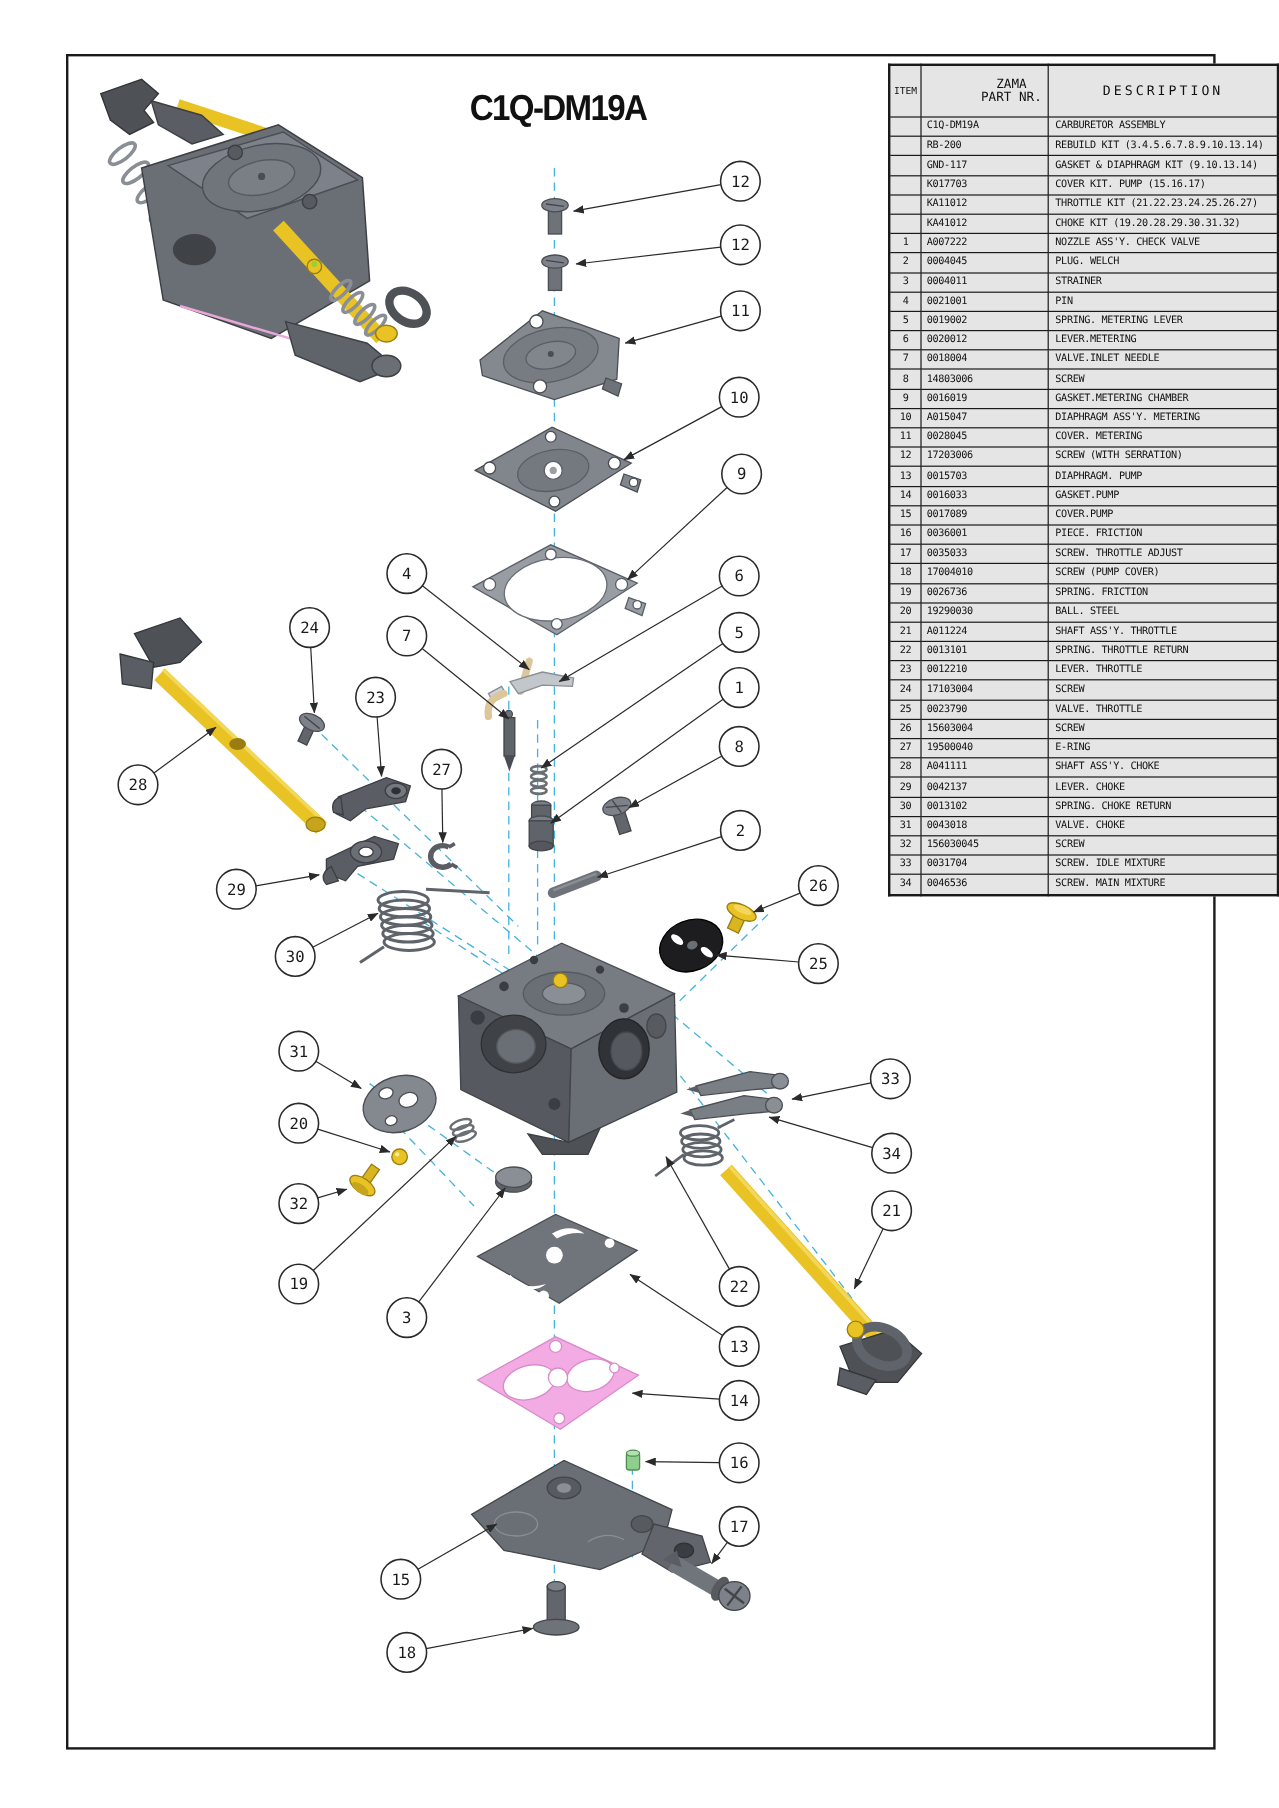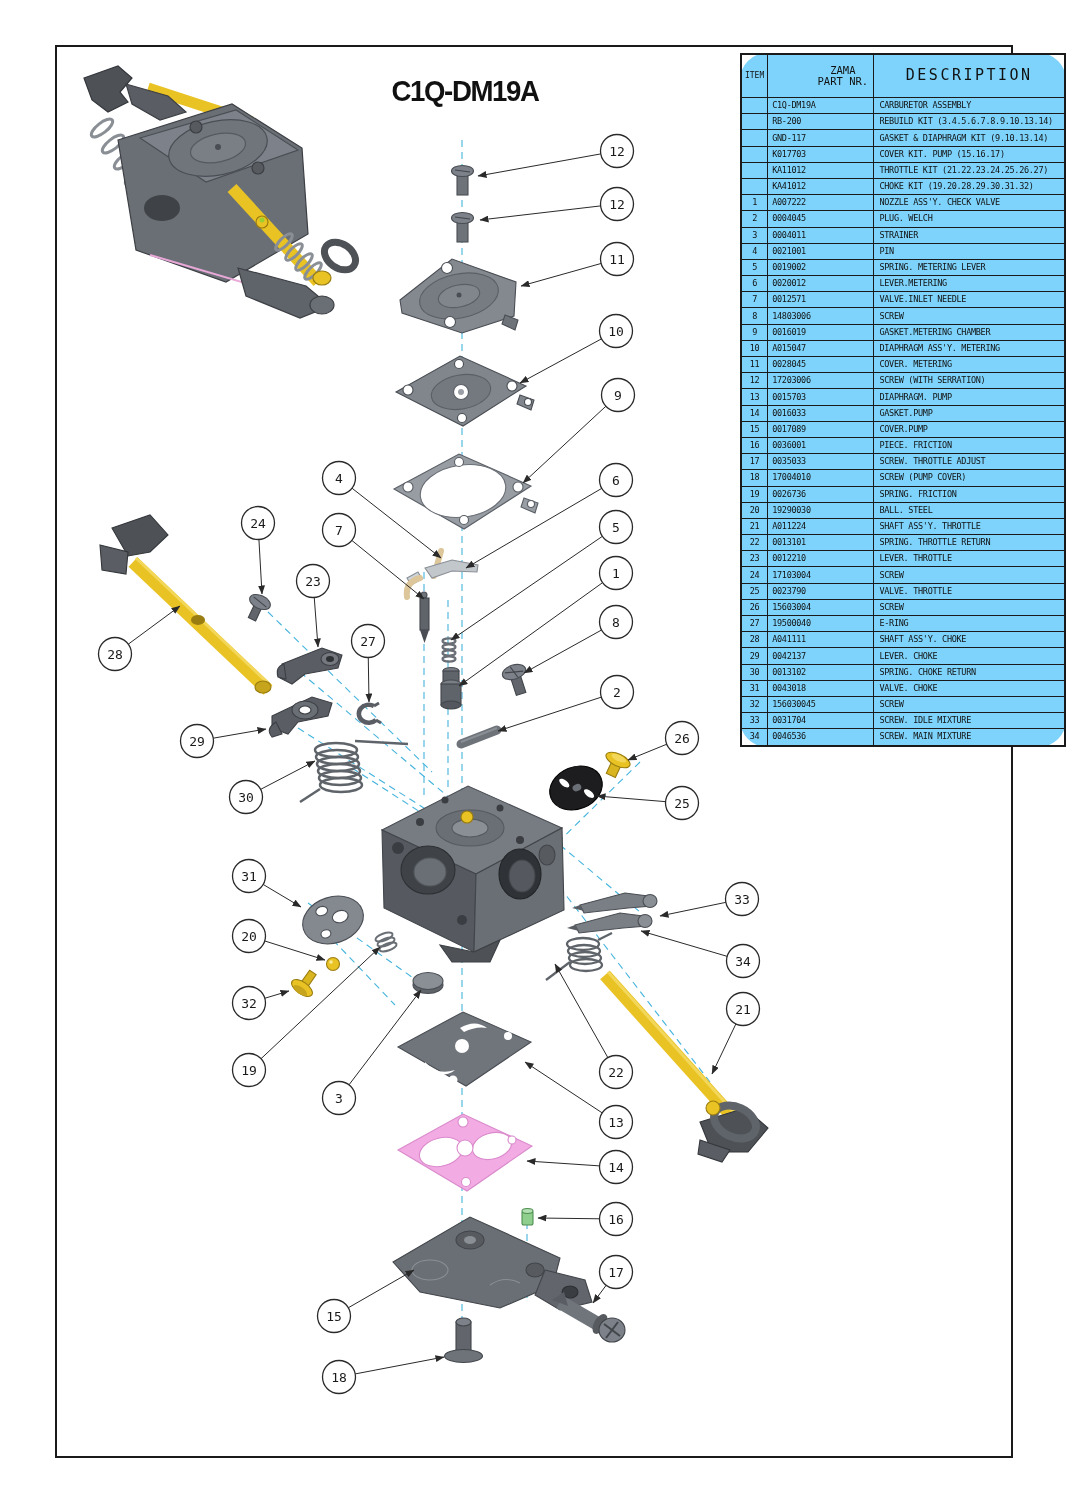--- a/index.html
+++ b/index.html
@@ -3,32 +3,32 @@
 <meta charset="utf-8">
 <style>
   html,body{margin:0;padding:0;background:#ffffff;}
   body{width:1066px;height:1507px;position:relative;font-family:"DejaVu Sans Mono",monospace;overflow:hidden;}
   .frame{position:absolute;left:55px;top:45px;width:958px;height:1413px;border:2px solid #1a1a1a;box-sizing:border-box;}
   .title{position:absolute;left:358px;top:74px;width:214px;text-align:center;
          font-family:"Liberation Sans",sans-serif;font-weight:bold;font-size:30px;
          letter-spacing:-1.5px;color:#111;transform:scaleX(0.92);}
   svg.diagram{position:absolute;left:0;top:0;}
   .parts-table{position:absolute;left:740px;top:53px;}
-  table{border-collapse:collapse;table-layout:fixed;background:#7dd3fc;border-radius:27px;}
+  table{border-collapse:collapse;table-layout:fixed;background:#e5e5e5;}
   table,th,td{border:1px solid #1a1a1a;}
   table{border-width:2px;}
   th,td{padding:0;margin:0;line-height:1.05;color:#111;font-family:"DejaVu Sans Mono",monospace;}
   th{font-weight:normal;}
   .col-item{width:26px;}
   .col-part{width:66px;}
   .col-desc{width:186px;}
   thead th{height:42px;vertical-align:middle;text-align:center;}
   th.h-item{font-size:8px;}
   th.h-part{font-size:10.5px;white-space:pre-line;padding-left:44px;}
-  th.h-desc{font-size:15px;letter-spacing:2.5px;}
+  th.h-desc{font-size:11px;letter-spacing:2.5px;}
   tbody td{height:15.2px;font-size:8.5px;letter-spacing:-0.3px;white-space:nowrap;overflow:hidden;}
   td.c-item{text-align:center;}
   td.c-part{padding-left:4px;}
   td.c-desc{padding-left:5px;}
 </style>
 </head>
 <body>
 
 <div class="frame"></div>
 <div class="title">C1Q-DM19A</div>
@@ -613,21 +613,21 @@
           <td class="c-part col-part">0019002</td>
           <td class="c-desc col-desc">SPRING. METERING LEVER</td>
         </tr>
         <tr>
           <td class="c-item col-item">6</td>
           <td class="c-part col-part">0020012</td>
           <td class="c-desc col-desc">LEVER.METERING</td>
         </tr>
         <tr>
           <td class="c-item col-item">7</td>
-          <td class="c-part col-part">0012571</td>
+          <td class="c-part col-part">0018004</td>
           <td class="c-desc col-desc">VALVE.INLET NEEDLE</td>
         </tr>
         <tr>
           <td class="c-item col-item">8</td>
           <td class="c-part col-part">14803006</td>
           <td class="c-desc col-desc">SCREW</td>
         </tr>
         <tr>
           <td class="c-item col-item">9</td>
           <td class="c-part col-part">0016019</td>

